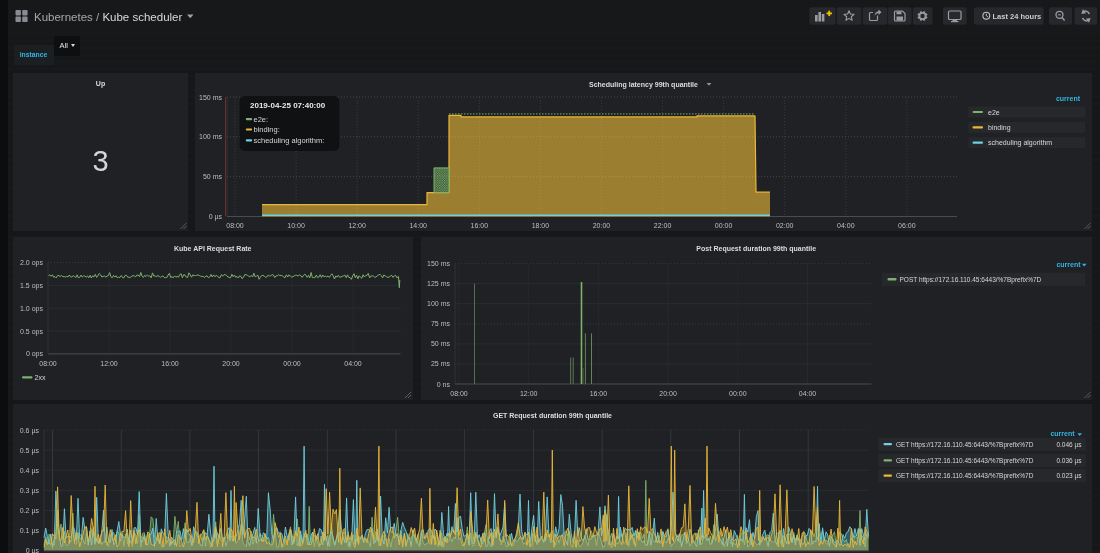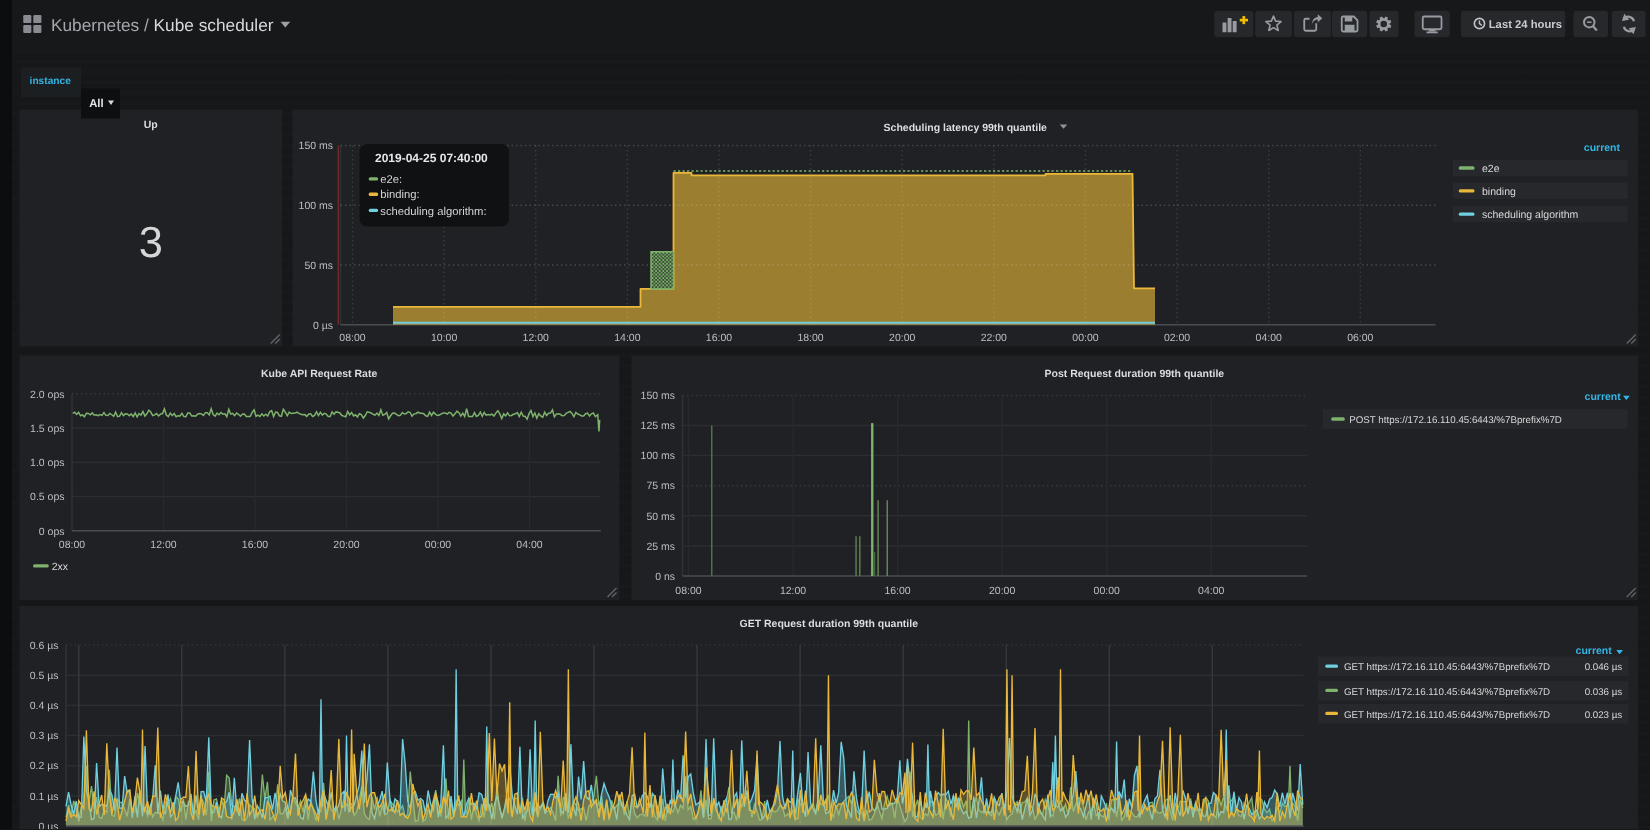--- a/index.html
+++ b/index.html
@@ -1,20 +1,20 @@
 <!DOCTYPE html>
 <html><head><meta charset="utf-8"><style>
 *{margin:0;padding:0;box-sizing:border-box}
 html,body{width:1100px;height:553px;overflow:hidden;background:#141619}
 #root{position:relative;width:1100px;height:553px;background:#161719;background-image:repeating-linear-gradient(0deg,rgba(255,255,255,0.009) 0 2px,transparent 2px 7px);font-family:"Liberation Sans",sans-serif;overflow:hidden}
 .panel{position:absolute;background:#1f2124}
 #sliver{position:absolute;left:0;top:0;width:8px;height:553px;background:#0c0d0f}
 #navbar{position:absolute;left:8px;top:0;width:1092px;height:33px;background:#16181a}
 #submenu-lab{position:absolute;left:13.5px;top:45px;width:40px;height:19.8px;background:#1c1f22;color:#33B5E5;font-size:6.8px;font-weight:bold;text-align:center;line-height:19.8px}
-#submenu-val{position:absolute;left:53.5px;top:59px;width:26.6px;height:19.8px;background:#0e0f10;color:#e6e7e9;font-size:7.5px;font-weight:bold;line-height:19.8px;padding-left:6px}
+#submenu-val{position:absolute;left:53.5px;top:36px;width:26.6px;height:19.8px;background:#0e0f10;color:#e6e7e9;font-size:7.5px;font-weight:normal;line-height:19.8px;padding-left:6px}
 #submenu-val .caret{display:inline-block;width:0;height:0;border-left:2.6px solid transparent;border-right:2.6px solid transparent;border-top:3.2px solid #d8d9da;margin-left:3px;vertical-align:1px}
 svg{position:absolute;left:0;top:0}
 </style></head><body>
 <div id="root">
 <div id="navbar"></div>
 <div id="sliver"></div>
 <div class="panel" style="left:13px;top:72.5px;width:175px;height:158px"></div>
 <div class="panel" style="left:195px;top:72.5px;width:897px;height:158px"></div>
 <div class="panel" style="left:13px;top:236.5px;width:399.5px;height:163px"></div>
 <div class="panel" style="left:420.5px;top:236.5px;width:671.5px;height:163px"></div>

